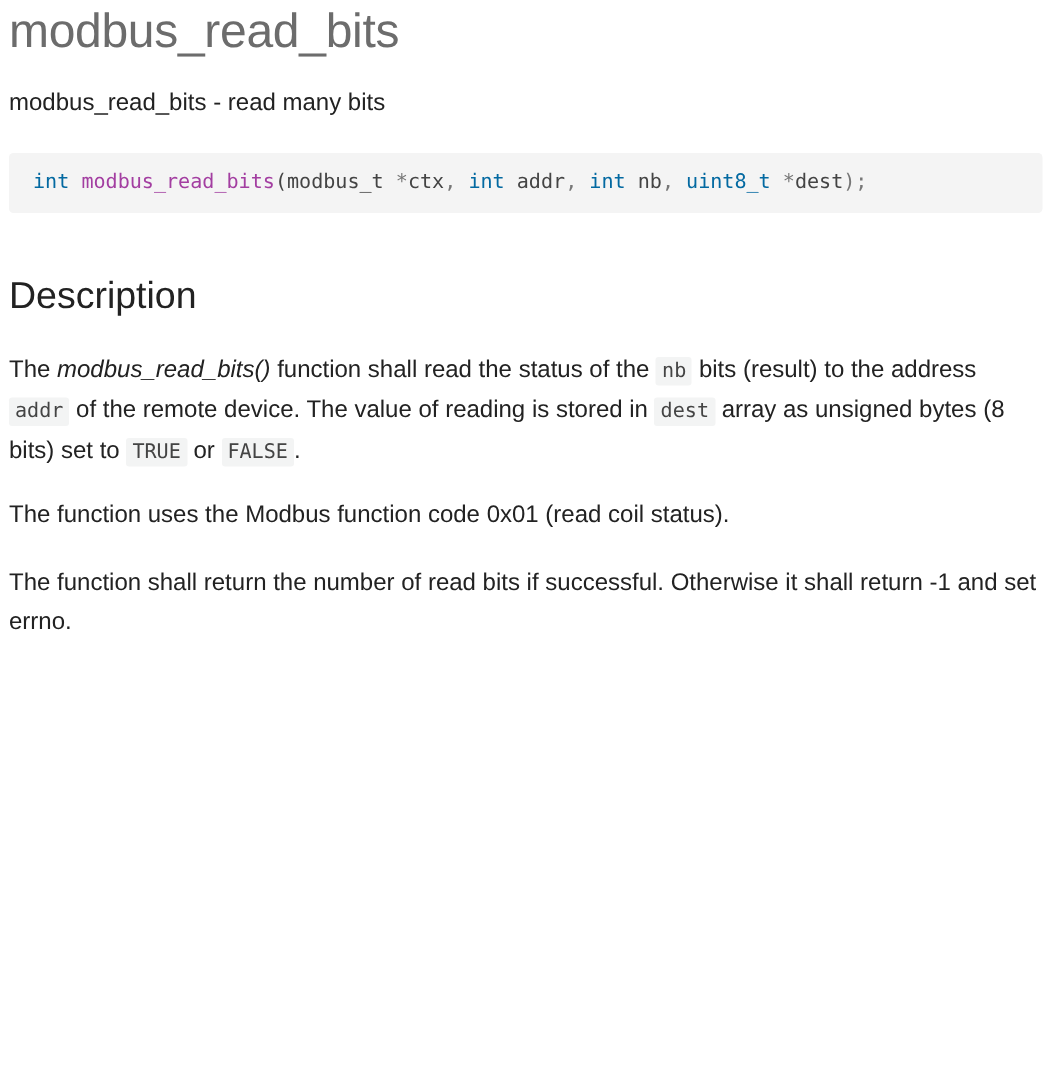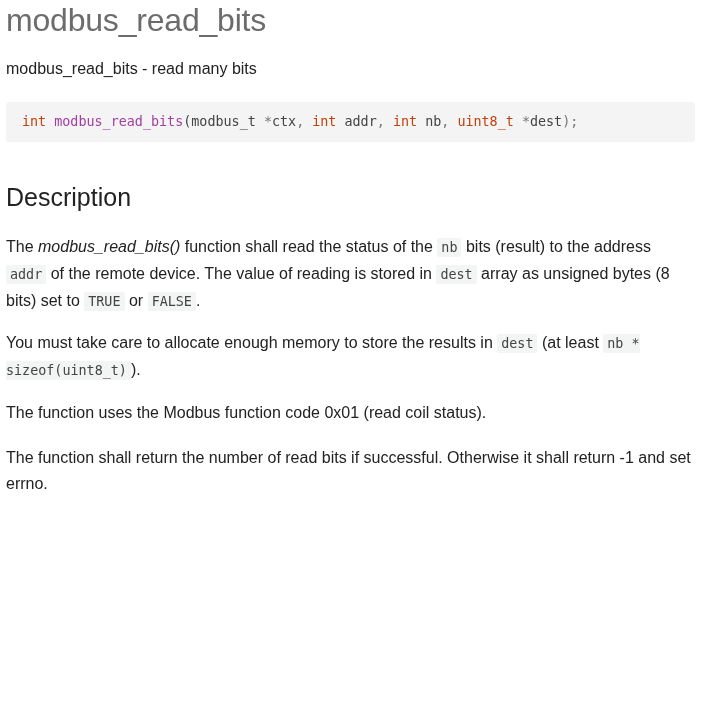--- a/index.html
+++ b/index.html
@@ -28,21 +28,21 @@
     padding: 2px 4px; border-radius: 2px;
   }
   .sec-name { margin-top: 47px; }
   .name-p { margin-top: 18px; }
   .sec-syn { margin-top: 46px; }
   pre {
     margin: 20px 0 0 0; background: #f4f4f4; border-radius: 3px;
     padding: 10px 16px; height: 20px; line-height: 20px;
     font-family: "DejaVu Sans Mono", monospace; font-size: 13.4px; color: #444;
   }
-  .kw { color: #c2410c; }
+  .kw { color: #0369a1; }
   .fn { color: #a33ea1; }
   .op { color: #777; }
   .sec-desc { margin-top: 40px; }
   .d1 { margin-top: 22px; }
   .d2 { margin-top: 15px; }
   .d3 { margin-top: 16px; }
   .sec-ret { margin-top: 40px; }
   .r1 { margin-top: 19px; }
   em { font-style: italic; }
 </style>
@@ -51,17 +51,16 @@
 
 <div class="page">
   <h1>modbus_read_bits</h1>
 
   <p class="name-p">modbus_read_bits - read many bits</p>
 
   <pre><span class="kw">int</span> <span class="fn">modbus_read_bits</span><span>(</span><span>modbus_t</span> <span class="op">*</span><span>ctx</span><span class="op">,</span> <span class="kw">int</span> <span>addr</span><span class="op">,</span> <span class="kw">int</span> <span>nb</span><span class="op">,</span> <span class="kw">uint8_t</span> <span class="op">*</span><span>dest</span><span class="op">);</span></pre>
 
   <h2 class="sec-desc">Description</h2>
   <p class="d1"><span>The </span><em>modbus_read_bits()</em><span> function shall read the status of the </span><code>nb</code><span> bits (result) to the address </span><code>addr</code><span> of the remote device. The value of reading is stored in </span><code>dest</code><span> array as unsigned bytes (8 bits) set to </span><code>TRUE</code><span> or </span><code>FALSE</code><span>.</span></p>
-  <p class="d2"><span>You must take care to allocate enough memory to store the results in </span><code>dest</code><span> (at least </span><code>nb * sizeof(uint8_t)</code><span>).</span></p>
   <p class="d3">The function uses the Modbus function code 0x01 (read coil status).</p>
 
   <p class="r1">The function shall return the number of read bits if successful. Otherwise it shall return -1 and set errno.</p>
 </div>
 
 </body></html>

